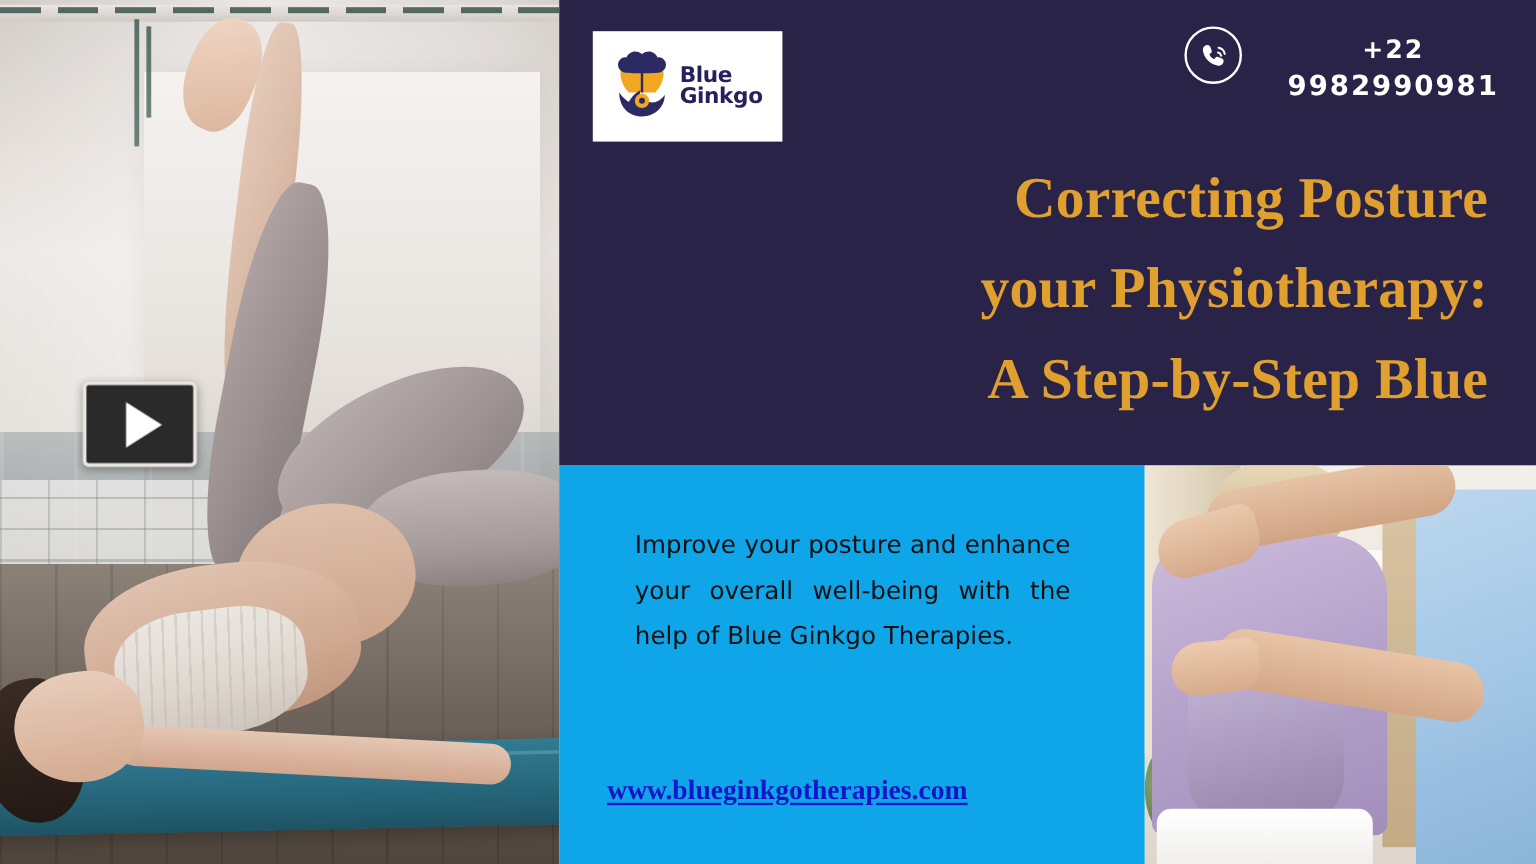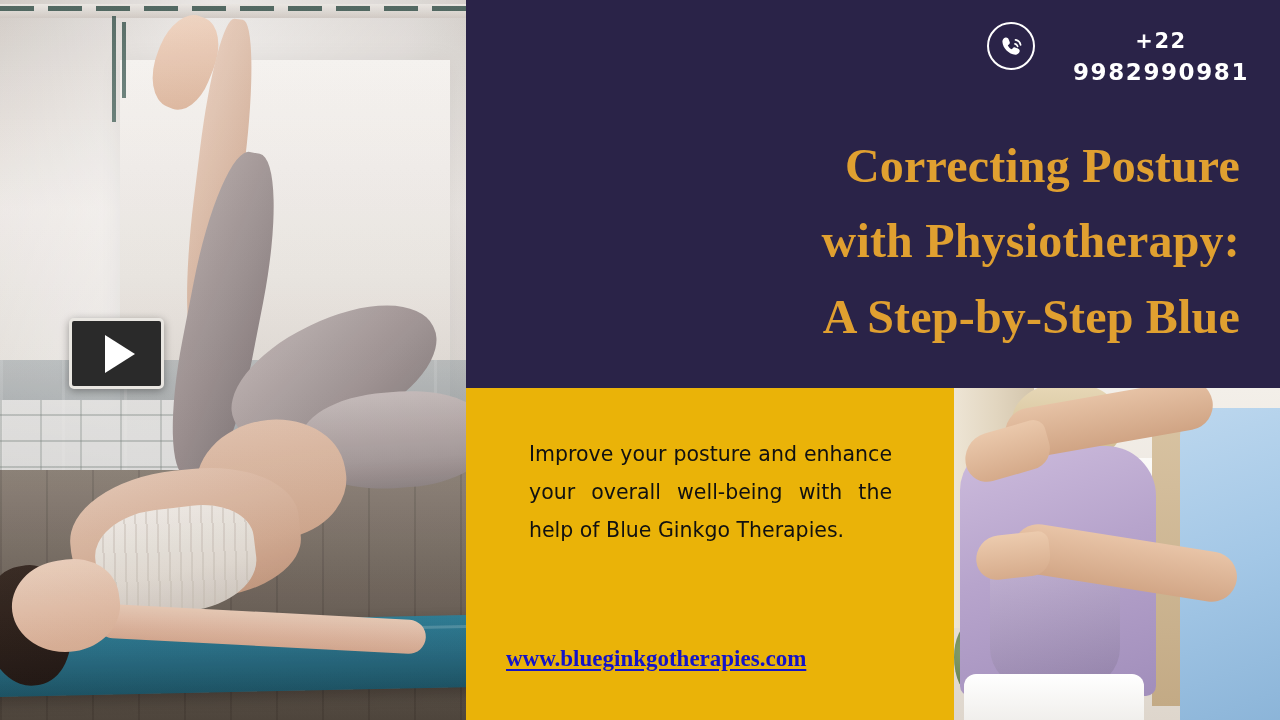--- a/index.html
+++ b/index.html
@@ -236,21 +236,21 @@
     font-size:48px;
     line-height:1.57;
     letter-spacing:0.2px;
   }
   .headline .hl { display:block;text-align:right; }
 
   
   .content-area {
     position:absolute; left:466px; top:388px;
     width:488px; height:332px;
-    background:#eab308;
+    background:#0ea5e9;
   }
   .body-copy {
     position:absolute; left:63px; top:48px;
     width:363px;
     font-family:"DejaVu Sans", sans-serif;
     font-size:20.5px;
     line-height:1.85;
     color:#111111;
     text-align:justify;
     text-justify:inter-word;
@@ -376,38 +376,52 @@
     <div class="lp-head"></div>
     <div class="lp-blur"></div>
 
     <div class="play-btn">
       <div class="play-tri"></div>
     </div>
   </div>
 
   <div class="header-panel">
 
+    <div class="logo-box">
+      <svg class="logo-mark" viewBox="0 0 50 62">
+        <path d="M25 7 C15 4 7 11 7 20 C7 26 10 32 14 36 L36 36 C40 32 43 26 43 20 C43 11 35 4 25 7 Z" fill="#f2a722"></path>
+        <path d="M25 4 C20 0 14 2 12 7 C9 6 5 9 5 13 C5 16 7 18 9 19 C12 20 18 20 25 20 C32 20 38 20 41 19 C43 18 45 16 45 13 C45 9 41 6 38 7 C36 2 30 0 25 4 Z" fill="#2b2a63"></path>
+        <path d="M24 18 L26 18 L26 36 L24 36 Z" fill="#2b2a63"></path>
+        <path d="M6 36 C6 48 14 56 25 56 C36 56 44 48 44 38 C40 44 34 46 28 43 C24 41 22 37 24 34 C20 36 16 40 14 44 C11 42 8 39 6 36 Z" fill="#2b2a63"></path>
+        <circle cx="25" cy="43" r="6" fill="#f2a722"></circle>
+        <circle cx="25" cy="43" r="2.5" fill="#2b2a63"></circle>
+      </svg>
+      <div class="logo-words">
+        <span>Blue</span>
+        <span>Ginkgo</span>
+      </div>
+    </div>
 
     <div class="phone-icon-wrap">
       <svg viewBox="0 0 50 50" width="50" height="50">
         <circle cx="25" cy="25" r="23" fill="none" stroke="#ffffff" stroke-width="2"></circle>
         <path d="M19.5 16.5 c1.4 -0.4 2.6 0.4 3.1 1.7 l1.1 2.8 c0.3 0.9 0 1.9 -0.8 2.4 l-1.1 0.8 c0.7 1.9 2.2 3.4 4.1 4.1 l0.8 -1.1 c0.5 -0.8 1.5 -1.1 2.4 -0.8 l2.8 1.1 c1.3 0.5 2.1 1.7 1.7 3.1 c-0.5 1.9 -2.3 3.2 -4.3 3.1 C23 33.3 16.7 27 16.4 20.7 c-0.1 -2 1.2 -3.7 3.1 -4.2 Z" fill="#ffffff"></path>
         <path d="M29.5 18.8 c2.6 0.5 4.6 2.5 5.1 5.1" fill="none" stroke="#ffffff" stroke-width="1.7" stroke-linecap="round"></path>
         <path d="M29.0 22.8 c1.3 0.3 2.3 1.3 2.6 2.6" fill="none" stroke="#ffffff" stroke-width="1.7" stroke-linecap="round"></path>
       </svg>
     </div>
 
     <div class="phone-number">
       <span class="cc">+22</span>
       <span class="num">9982990981</span>
     </div>
 
     <div class="headline">
       <span class="hl">Correcting Posture</span>
-      <span class="hl">with Physiotherapy:</span>
+      <span class="hl">your Physiotherapy:</span>
       <span class="hl">A Step-by-Step Blue</span>
     </div>
   </div>
 
   <div class="content-area">
     <p class="body-copy">Improve your posture and enhance your overall well-being with the help of Blue Ginkgo Therapies.</p>
     <a class="site-link" href="#">www.blueginkgotherapies.com</a>
   </div>
 
   <div class="right-photo">

